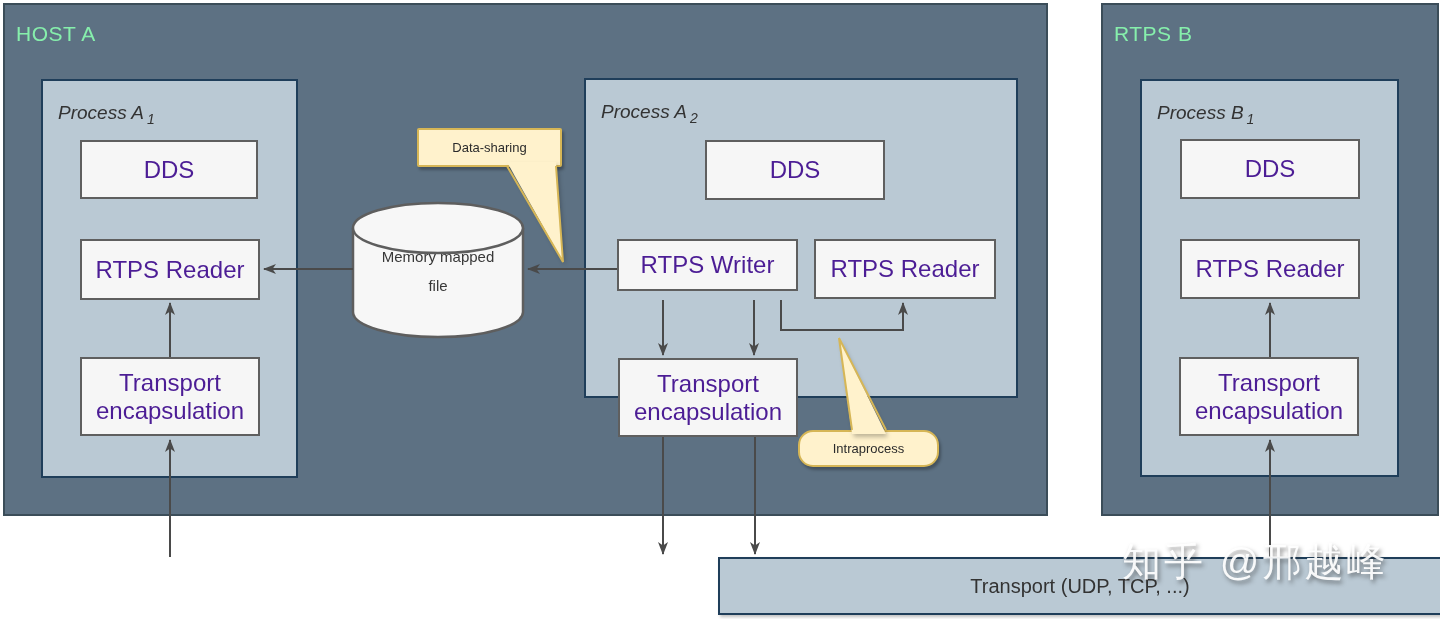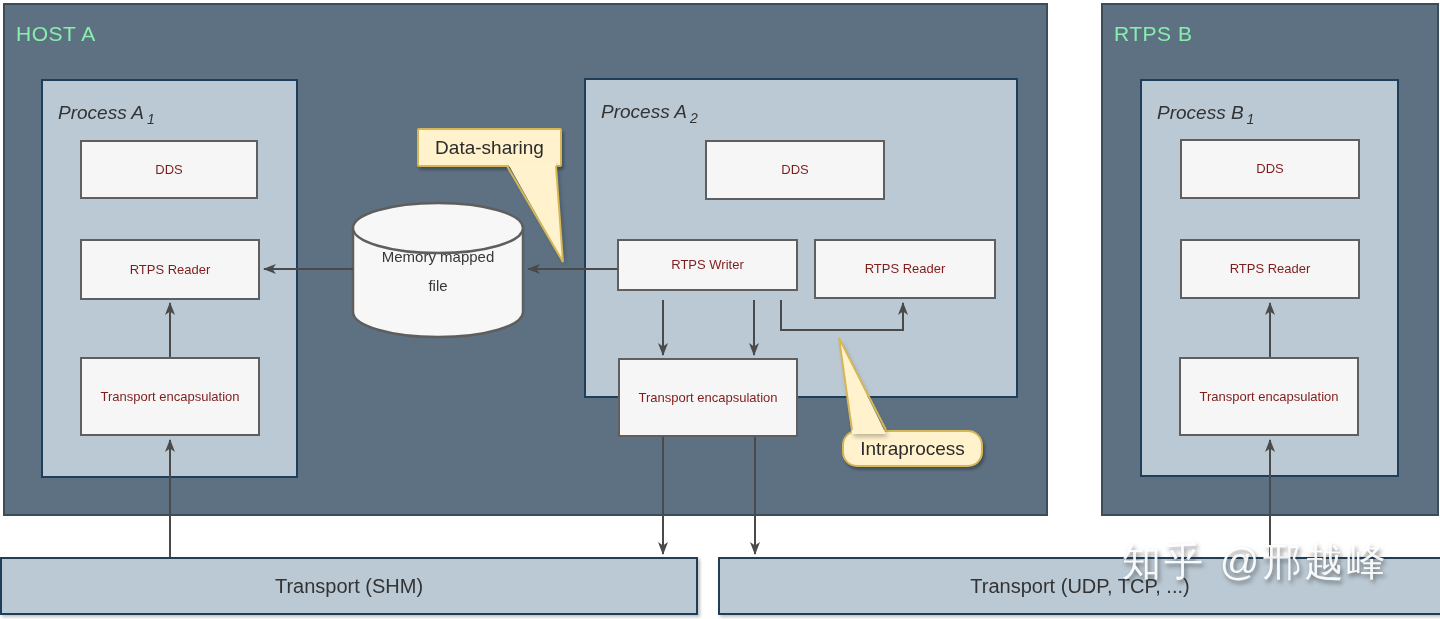--- a/index.html
+++ b/index.html
@@ -21,37 +21,37 @@
   .process-label {
     position: absolute; left: 15px; top: 21px;
     font-size: 19px; color: #333333; font-style: italic;
   }
   .process-label sub {
     font-size: 14px; vertical-align: -5px; margin-left: 3px;
   }
   .node {
     position: absolute; background: #f6f6f6; border: 2px solid #5f5f5f;
     display: flex; align-items: center; justify-content: center;
-    text-align: center; font-size: 13px; color: #7f1d1d; line-height: 28px;
+    text-align: center; font-size: 24px; color: #4c1d95; line-height: 28px;
   }
   .transport {
     position: absolute; background: #bac9d4; border: 2px solid #1f3e5a;
     display: flex; align-items: center; justify-content: center;
     font-size: 20px; color: #333333;
     box-shadow: 2px 2px 3px rgba(0,0,0,0.25);
   }
   .overlay { position: absolute; left: 0; top: 0; z-index: 5; pointer-events: none; }
   .cylinder-text {
     position: absolute; left: 378px; top: 242px; width: 120px; z-index: 6;
     text-align: center; font-size: 15px; line-height: 29px; color: #383838;
   }
   .callout {
     position: absolute; background: #fff2cc; border: 2px solid #d6b656;
     display: flex; align-items: center; justify-content: center;
-    font-size: 19px; color: #2b2b2b; z-index: 7;
+    font-size: 13px; color: #2b2b2b; z-index: 7;
     box-shadow: 2px 3px 3px rgba(0,0,0,0.28); border-radius: 2px;
   }
   .tails { z-index: 8; }
   .tails polygon { filter: drop-shadow(2px 3px 2px rgba(0,0,0,0.25)); }
   .watermark {
     position: absolute; left: 1122px; top: 535px; z-index: 9;
     font-size: 39px; letter-spacing: 3px; color: rgba(255,255,255,0.93);
     text-shadow: 2px 3px 4px rgba(45,45,45,0.55); white-space: nowrap;
   }
 </style>
@@ -92,21 +92,20 @@
 
   <div class="node" style="left:705px; top:140px; width:180px; height:60px;">DDS</div>
   <div class="node" style="left:617px; top:239px; width:181px; height:52px;">RTPS Writer</div>
   <div class="node" style="left:814px; top:239px; width:182px; height:60px;">RTPS Reader</div>
   <div class="node" style="left:618px; top:358px; width:180px; height:79px; padding:0 14px;">Transport encapsulation</div>
 
   <div class="node" style="left:1180px; top:139px; width:180px; height:60px;">DDS</div>
   <div class="node" style="left:1180px; top:239px; width:180px; height:60px;">RTPS Reader</div>
   <div class="node" style="left:1179px; top:357px; width:180px; height:79px; padding:0 14px;">Transport encapsulation</div>
 
-  <div class="transport" style="left:0px; top:557px; width:698px; height:58px;">Transport (SHM)</div>
   <div class="transport" style="left:718px; top:557px; width:724px; height:58px;">Transport (UDP, TCP, ...)</div>
 
   <svg class="overlay" width="1440" height="619" viewBox="0 0 1440 619">
     <defs>
       <marker id="arr" markerUnits="userSpaceOnUse" markerWidth="16" markerHeight="14" refX="13" refY="6" orient="auto">
         <path d="M1,1 L14,6 L1,11 L4.5,6 Z" fill="#4a4a4a"></path>
       </marker>
     </defs>
 
     <g>
@@ -134,21 +133,21 @@
 
       <line x1="1270" y1="557" x2="1270" y2="440" marker-end="url(#arr)"></line>
 
       <line x1="1270" y1="357" x2="1270" y2="303" marker-end="url(#arr)"></line>
     </g>
   </svg>
 
   <div class="cylinder-text">Memory mapped file</div>
 
   <div class="callout" style="left:417px; top:128px; width:145px; height:39px;">Data-sharing</div>
-  <div class="callout" style="left:842px; top:430px; width:141px; height:37px;border-radius:15px;">Intraprocess</div>
+  <div class="callout" style="left:798px; top:430px; width:141px; height:37px;border-radius:15px;">Intraprocess</div>
 
   <svg class="overlay tails" width="1440" height="619" viewBox="0 0 1440 619">
 
     <g>
       <polygon points="507,162 556,162 563,262" fill="#fff2cc"></polygon>
       <path d="M507,166 L563,262 L556,166" fill="none" stroke="#d6b656" stroke-width="2"></path>
     </g>
 
     <g>
       <polygon points="852,434 886,434 839,338" fill="#fff2cc"></polygon>

